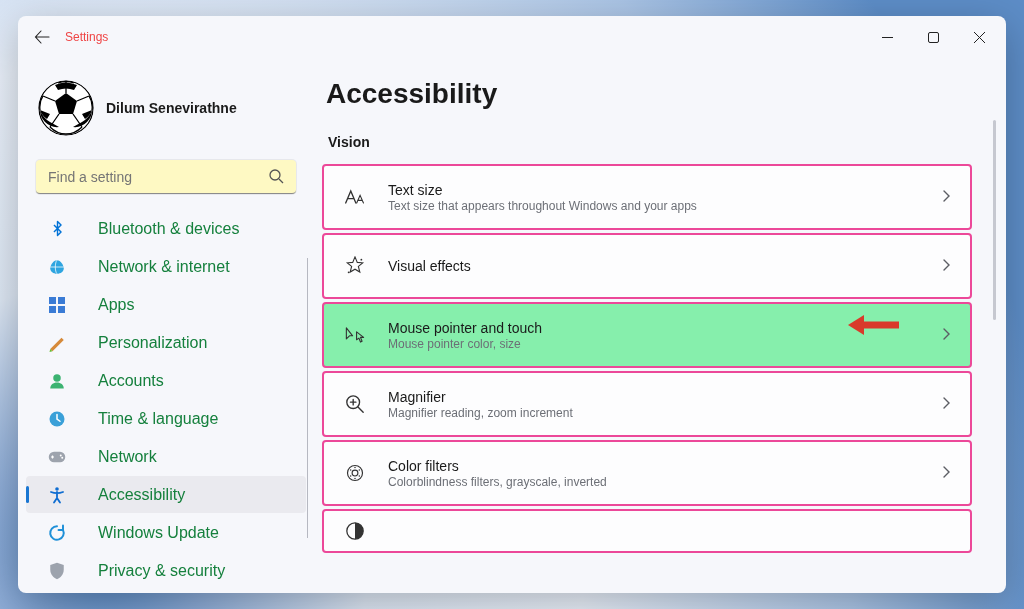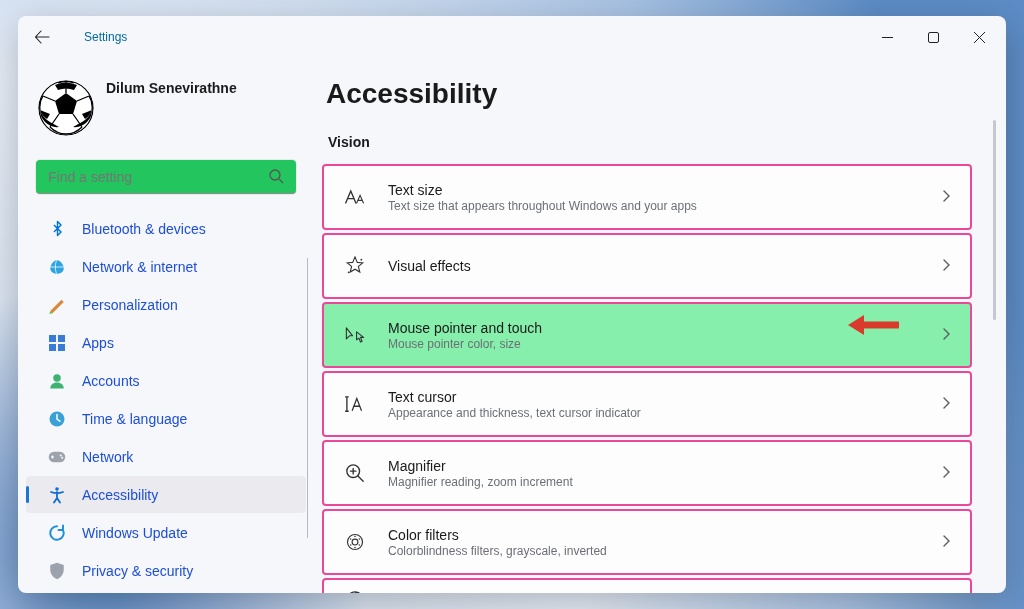--- a/index.html
+++ b/index.html
@@ -7,43 +7,43 @@
   width:1024px;height:609px;overflow:hidden;
   background:radial-gradient(circle at 10% 90%,#4a7fbd 0%,#88a8d4 10%,#dce6f3 25%,#e8eff9 45%,#abc5e6 70%,#5d8dc7 88%);
   display:flex;justify-content:center;align-items:center;
 }
 .window{
   width:988px;height:577px;background:#f6f7fb;border-radius:8px;box-shadow:0 10px 40px rgba(0,0,0,.25);
   display:flex;flex-direction:column;overflow:hidden;position:relative;
 }
 .titlebar{height:42px;display:flex;align-items:center;padding:0 4px;}
 .back-btn{width:40px;height:40px;display:flex;align-items:center;justify-content:center;font-size:15px;color:#222;border-radius:4px;}
-.title{font-size:12px;color:#0369a1;margin-left:22px;}
+.title{font-size:12px;color:#ef4444;margin-left:3px;}
 .win-controls{margin-left:auto;display:flex;}
 .win-btn{width:46px;height:32px;display:flex;align-items:center;justify-content:center;font-size:13px;color:#333;}
 .content{flex:1;display:flex;overflow:hidden;}
 .sidebar{width:296px;padding:20px 0 12px 0;display:flex;flex-direction:column;position:relative;}
-.profile{display:flex;align-items:flex-start;padding:2px 20px 18px 20px;gap:12px;}
+.profile{display:flex;align-items:center;padding:2px 20px 18px 20px;gap:12px;}
 .avatar{width:56px;height:56px;border-radius:50%;overflow:hidden;flex-shrink:0;}
 .avatar svg{width:56px;height:56px;}
 .username{font-size:14px;font-weight:600;color:#1a1a1a;}
 .search{margin:6px 18px 10px 18px;position:relative;}
 .search input{
   width:100%;height:34px;border:none;border-bottom:1.5px solid #8c8c8c;border-radius:4px;
-  background:#22c55e;padding:0 38px 0 12px;font-size:14px;color:#555;outline:none;
+  background:#fef9c3;padding:0 38px 0 12px;font-size:14px;color:#555;outline:none;
   box-shadow:0 0 0 1px rgba(0,0,0,.06);
 }
 .search .mag{position:absolute;right:12px;top:9px;color:#555;}
 .nav{flex:1;overflow:hidden;margin-top:6px;position:relative;}
 .nav::after{
   content:"";position:absolute;right:6px;top:48px;width:1px;height:280px;background:#b6b8c1;
 }
 .nav-item{
-  height:37px;display:flex;align-items:center;gap:16px;padding:0 18px 0 22px;margin:0 8px 1px 8px;
-  border-radius:4px;font-size:14px;color:#1d4ed8;position:relative;cursor:default;
+  height:37px;display:flex;align-items:center;gap:32px;padding:0 18px 0 22px;margin:0 8px 1px 8px;
+  border-radius:4px;font-size:16px;color:#15803d;position:relative;cursor:default;
 }
 .nav-item.selected{background:#eaeaef;}
 .nav-item.selected::before{
   content:"";position:absolute;left:0;top:10px;bottom:10px;width:3px;border-radius:3px;background:#1976d2;
 }
 .nav-icon{width:18px;height:18px;display:flex;align-items:center;justify-content:center;flex-shrink:0;}
 .main{flex:1;overflow:hidden;padding:20px 18px 0 8px;position:relative;}
 .main::after{
   content:"";position:absolute;right:10px;top:62px;width:3px;height:200px;border-radius:3px;background:#c6c8d0;
 }
@@ -137,41 +137,41 @@
             <span class="nav-icon">
               <svg width="18" height="18" viewBox="0 0 24 24">
                 <path d="M12 3C7 3 3 10 3 14s4 7 9 7 9-3 9-7S17 3 12 3z" fill="#2fa5e0"></path>
                 <path d="M12 3c-3 3-3 15 0 18M3 12h18" stroke="#fff" stroke-width="1" fill="none"></path>
               </svg>
             </span>
             <span>Network &amp; internet</span>
           </div>
           <div class="nav-item">
             <span class="nav-icon">
-              <svg width="18" height="18" viewBox="0 0 24 24">
-                <path d="M3 20 18 5l3 3L6 23z" fill="#d68a3a"></path>
-                <path d="M3 20l-1 4 4-1" fill="#6b3"></path>
-              </svg>
-            </span>
-            <span>Personalization</span>
-          </div>
-          <div class="nav-item">
-            <span class="nav-icon">
               <svg width="16" height="16" viewBox="0 0 16 16">
                 <rect x="0" y="0" width="7" height="7" fill="#3a7bd5"></rect>
                 <rect x="9" y="0" width="7" height="7" fill="#3a7bd5"></rect>
                 <rect x="0" y="9" width="7" height="7" fill="#3a7bd5"></rect>
                 <rect x="9" y="9" width="7" height="7" fill="#3a7bd5"></rect>
               </svg>
             </span>
             <span>Apps</span>
           </div>
           <div class="nav-item">
             <span class="nav-icon">
               <svg width="18" height="18" viewBox="0 0 24 24">
+                <path d="M3 20 18 5l3 3L6 23z" fill="#d68a3a"></path>
+                <path d="M3 20l-1 4 4-1" fill="#6b3"></path>
+              </svg>
+            </span>
+            <span>Personalization</span>
+          </div>
+          <div class="nav-item">
+            <span class="nav-icon">
+              <svg width="18" height="18" viewBox="0 0 24 24">
                 <circle cx="12" cy="8" r="5" fill="#3cb371"></circle>
                 <path d="M3 22c0-5 4-8 9-8s9 3 9 8" fill="#3cb371"></path>
               </svg>
             </span>
             <span>Accounts</span>
           </div>
           <div class="nav-item">
             <span class="nav-icon">
               <svg width="18" height="18" viewBox="0 0 24 24">
                 <circle cx="12" cy="12" r="10" fill="#3aa0d8"></circle>
@@ -265,35 +265,20 @@
               <div class="t1">Mouse pointer and touch</div>
               <div class="t2">Mouse pointer color, size</div>
             </span>
             <span class="chev"><svg width="8" height="12" viewBox="0 0 8 12">
                 <path d="M2 1l5 5-5 5" stroke="#5b5d64" stroke-width="1.4" fill="none" stroke-linecap="round"></path>
               </svg></span>
             <svg class="arrow" width="58" height="26">
               <path d="M55 13 H18" stroke="#d93a2b" stroke-width="7"></path>
               <path d="M20 3 4 13l16 10z" fill="#d93a2b"></path>
             </svg>
-          </div>
-          <div class="card">
-            <span class="ci">
-              <svg width="22" height="18" viewBox="0 0 24 20">
-                <path d="M3 2v16M1 2h4M1 18h4" stroke="#333" stroke-width="1.5"></path>
-                <path d="M9 17 14 4l5 13M10.8 12.5h6.4" stroke="#333" stroke-width="1.4" fill="none" stroke-linecap="round"></path>
-              </svg>
-            </span>
-            <span class="ct">
-              <div class="t1">Text cursor</div>
-              <div class="t2">Appearance and thickness, text cursor indicator</div>
-            </span>
-            <span class="chev"><svg width="8" height="12" viewBox="0 0 8 12">
-                <path d="M2 1l5 5-5 5" stroke="#5b5d64" stroke-width="1.4" fill="none" stroke-linecap="round"></path>
-              </svg></span>
           </div>
           <div class="card">
             <span class="ci">
               <svg width="20" height="20" viewBox="0 0 22 22">
                 <circle cx="9" cy="9" r="7" stroke="#333" stroke-width="1.5" fill="none"></circle>
                 <path d="M14.3 14.3 20 20M6 9h6M9 6v6" stroke="#333" stroke-width="1.5" stroke-linecap="round"></path>
               </svg>
             </span>
             <span class="ct">
               <div class="t1">Magnifier</div>

